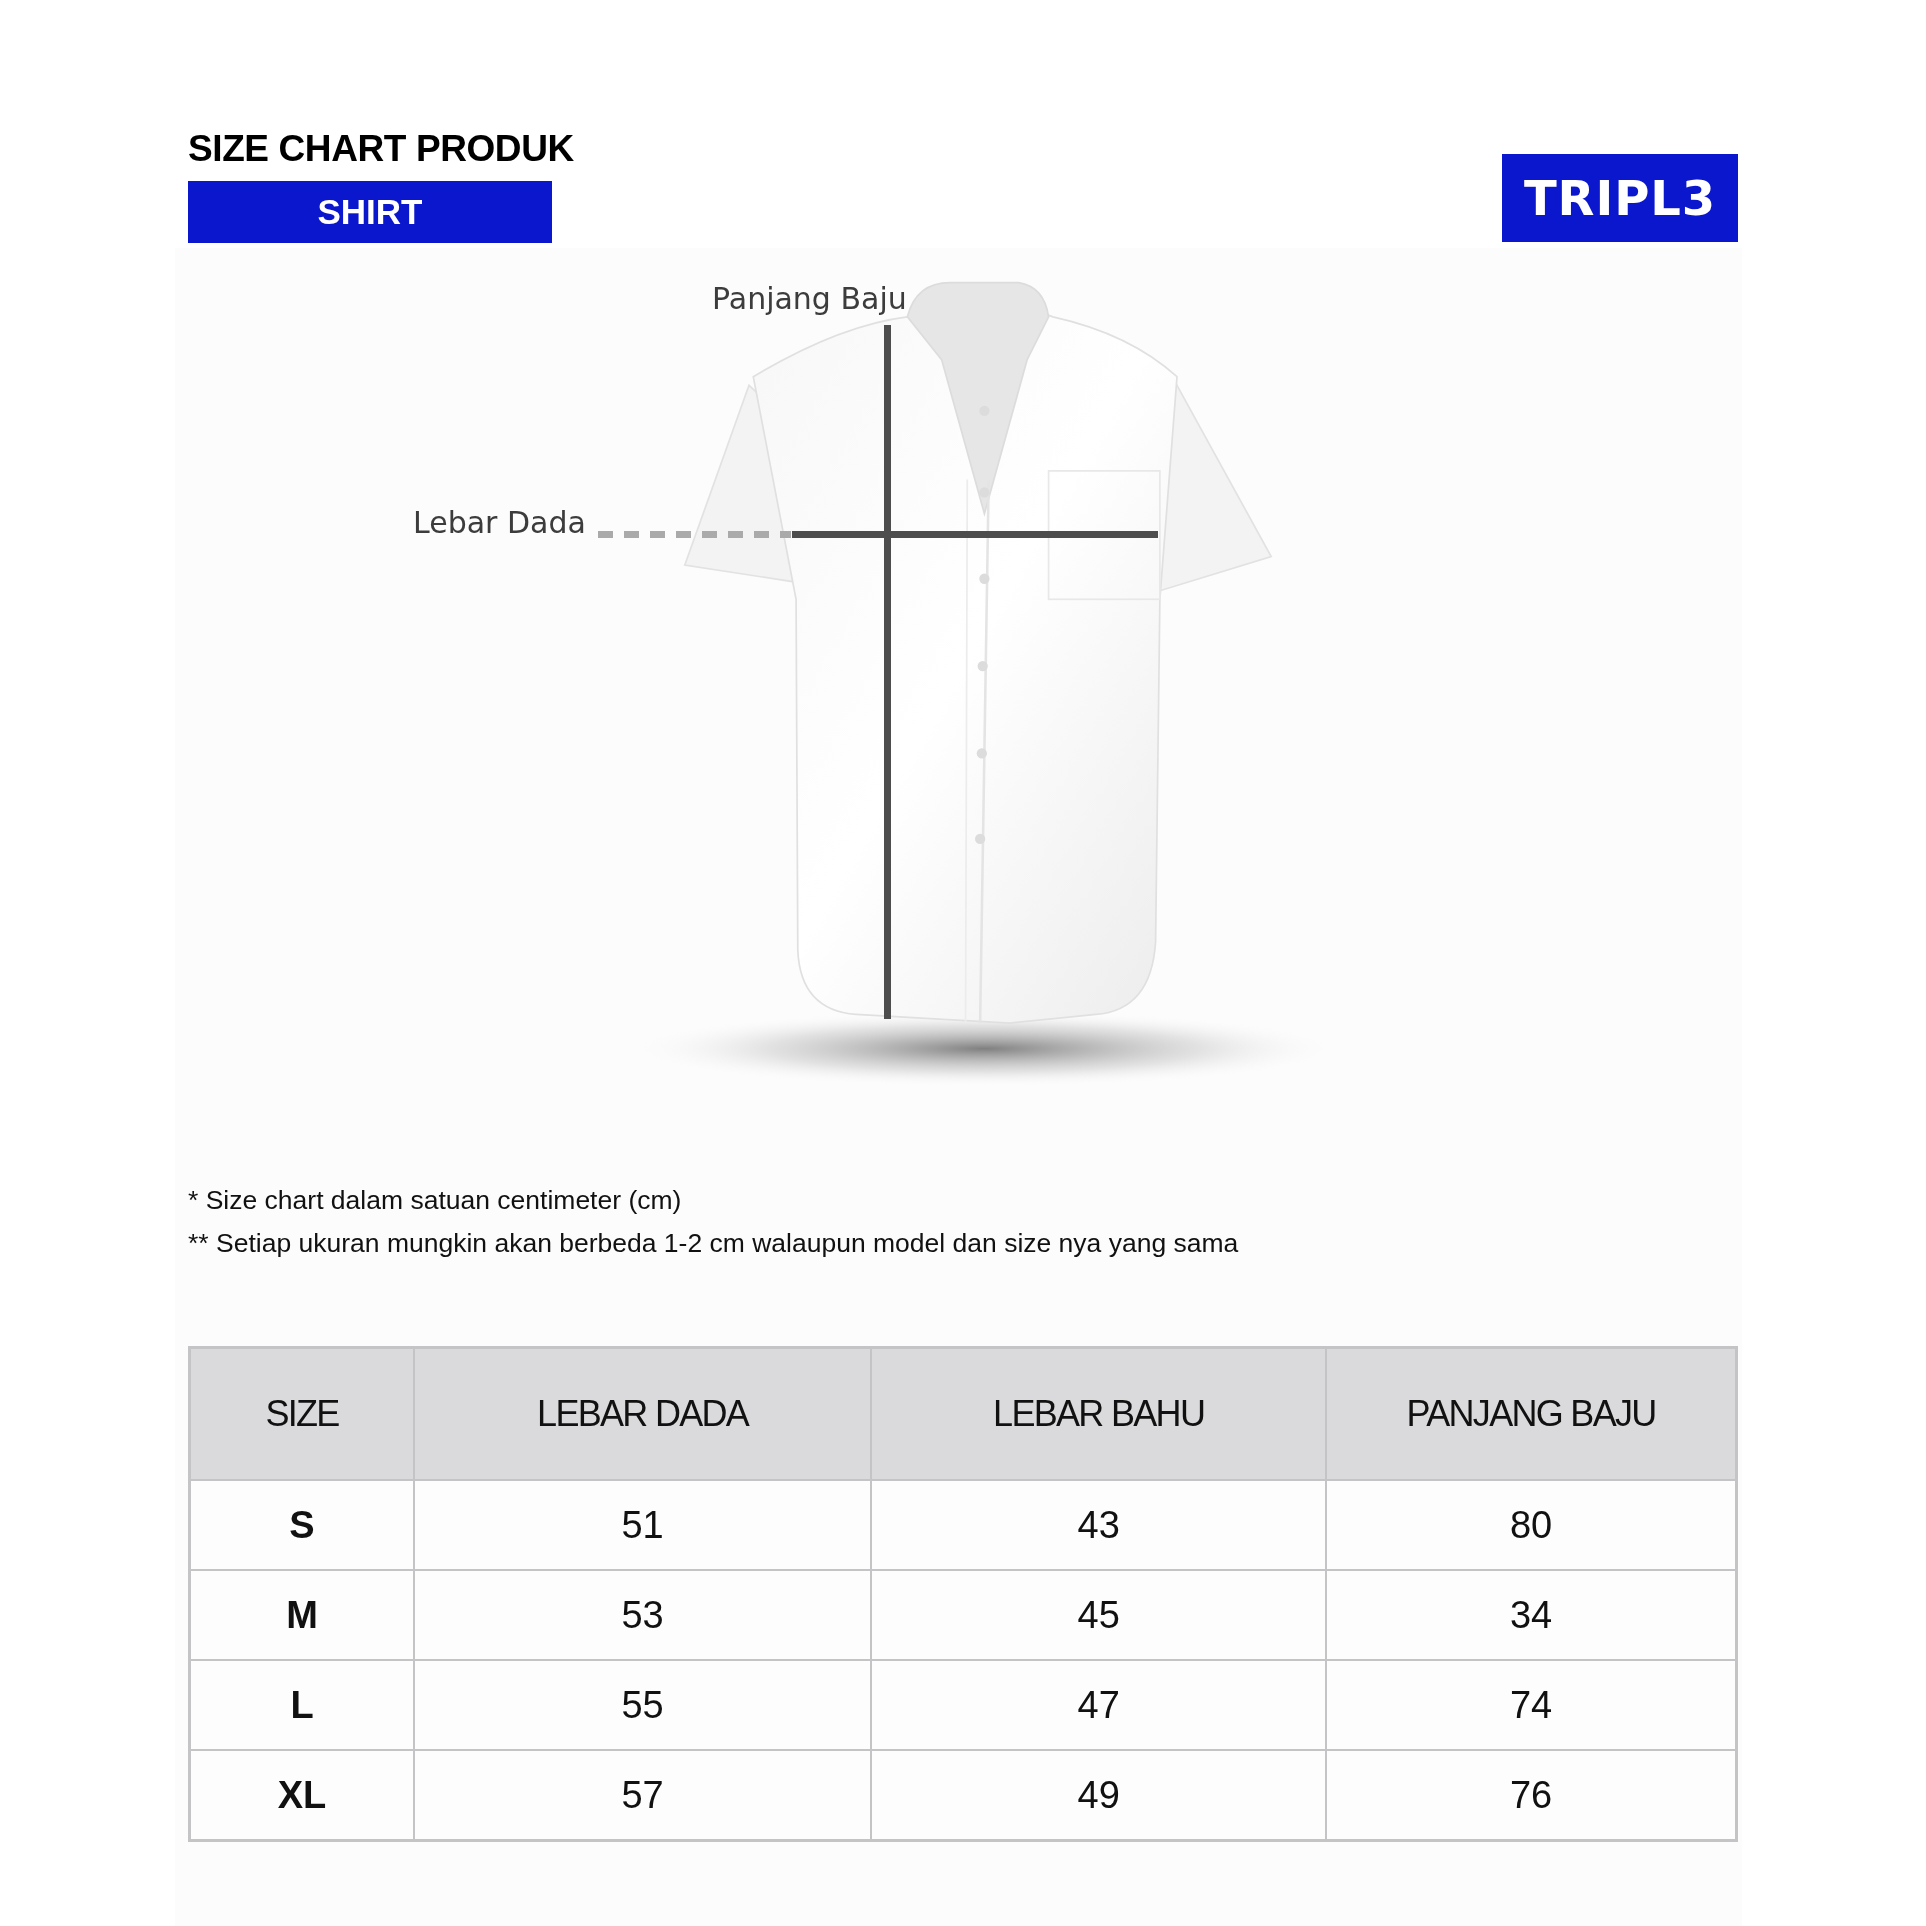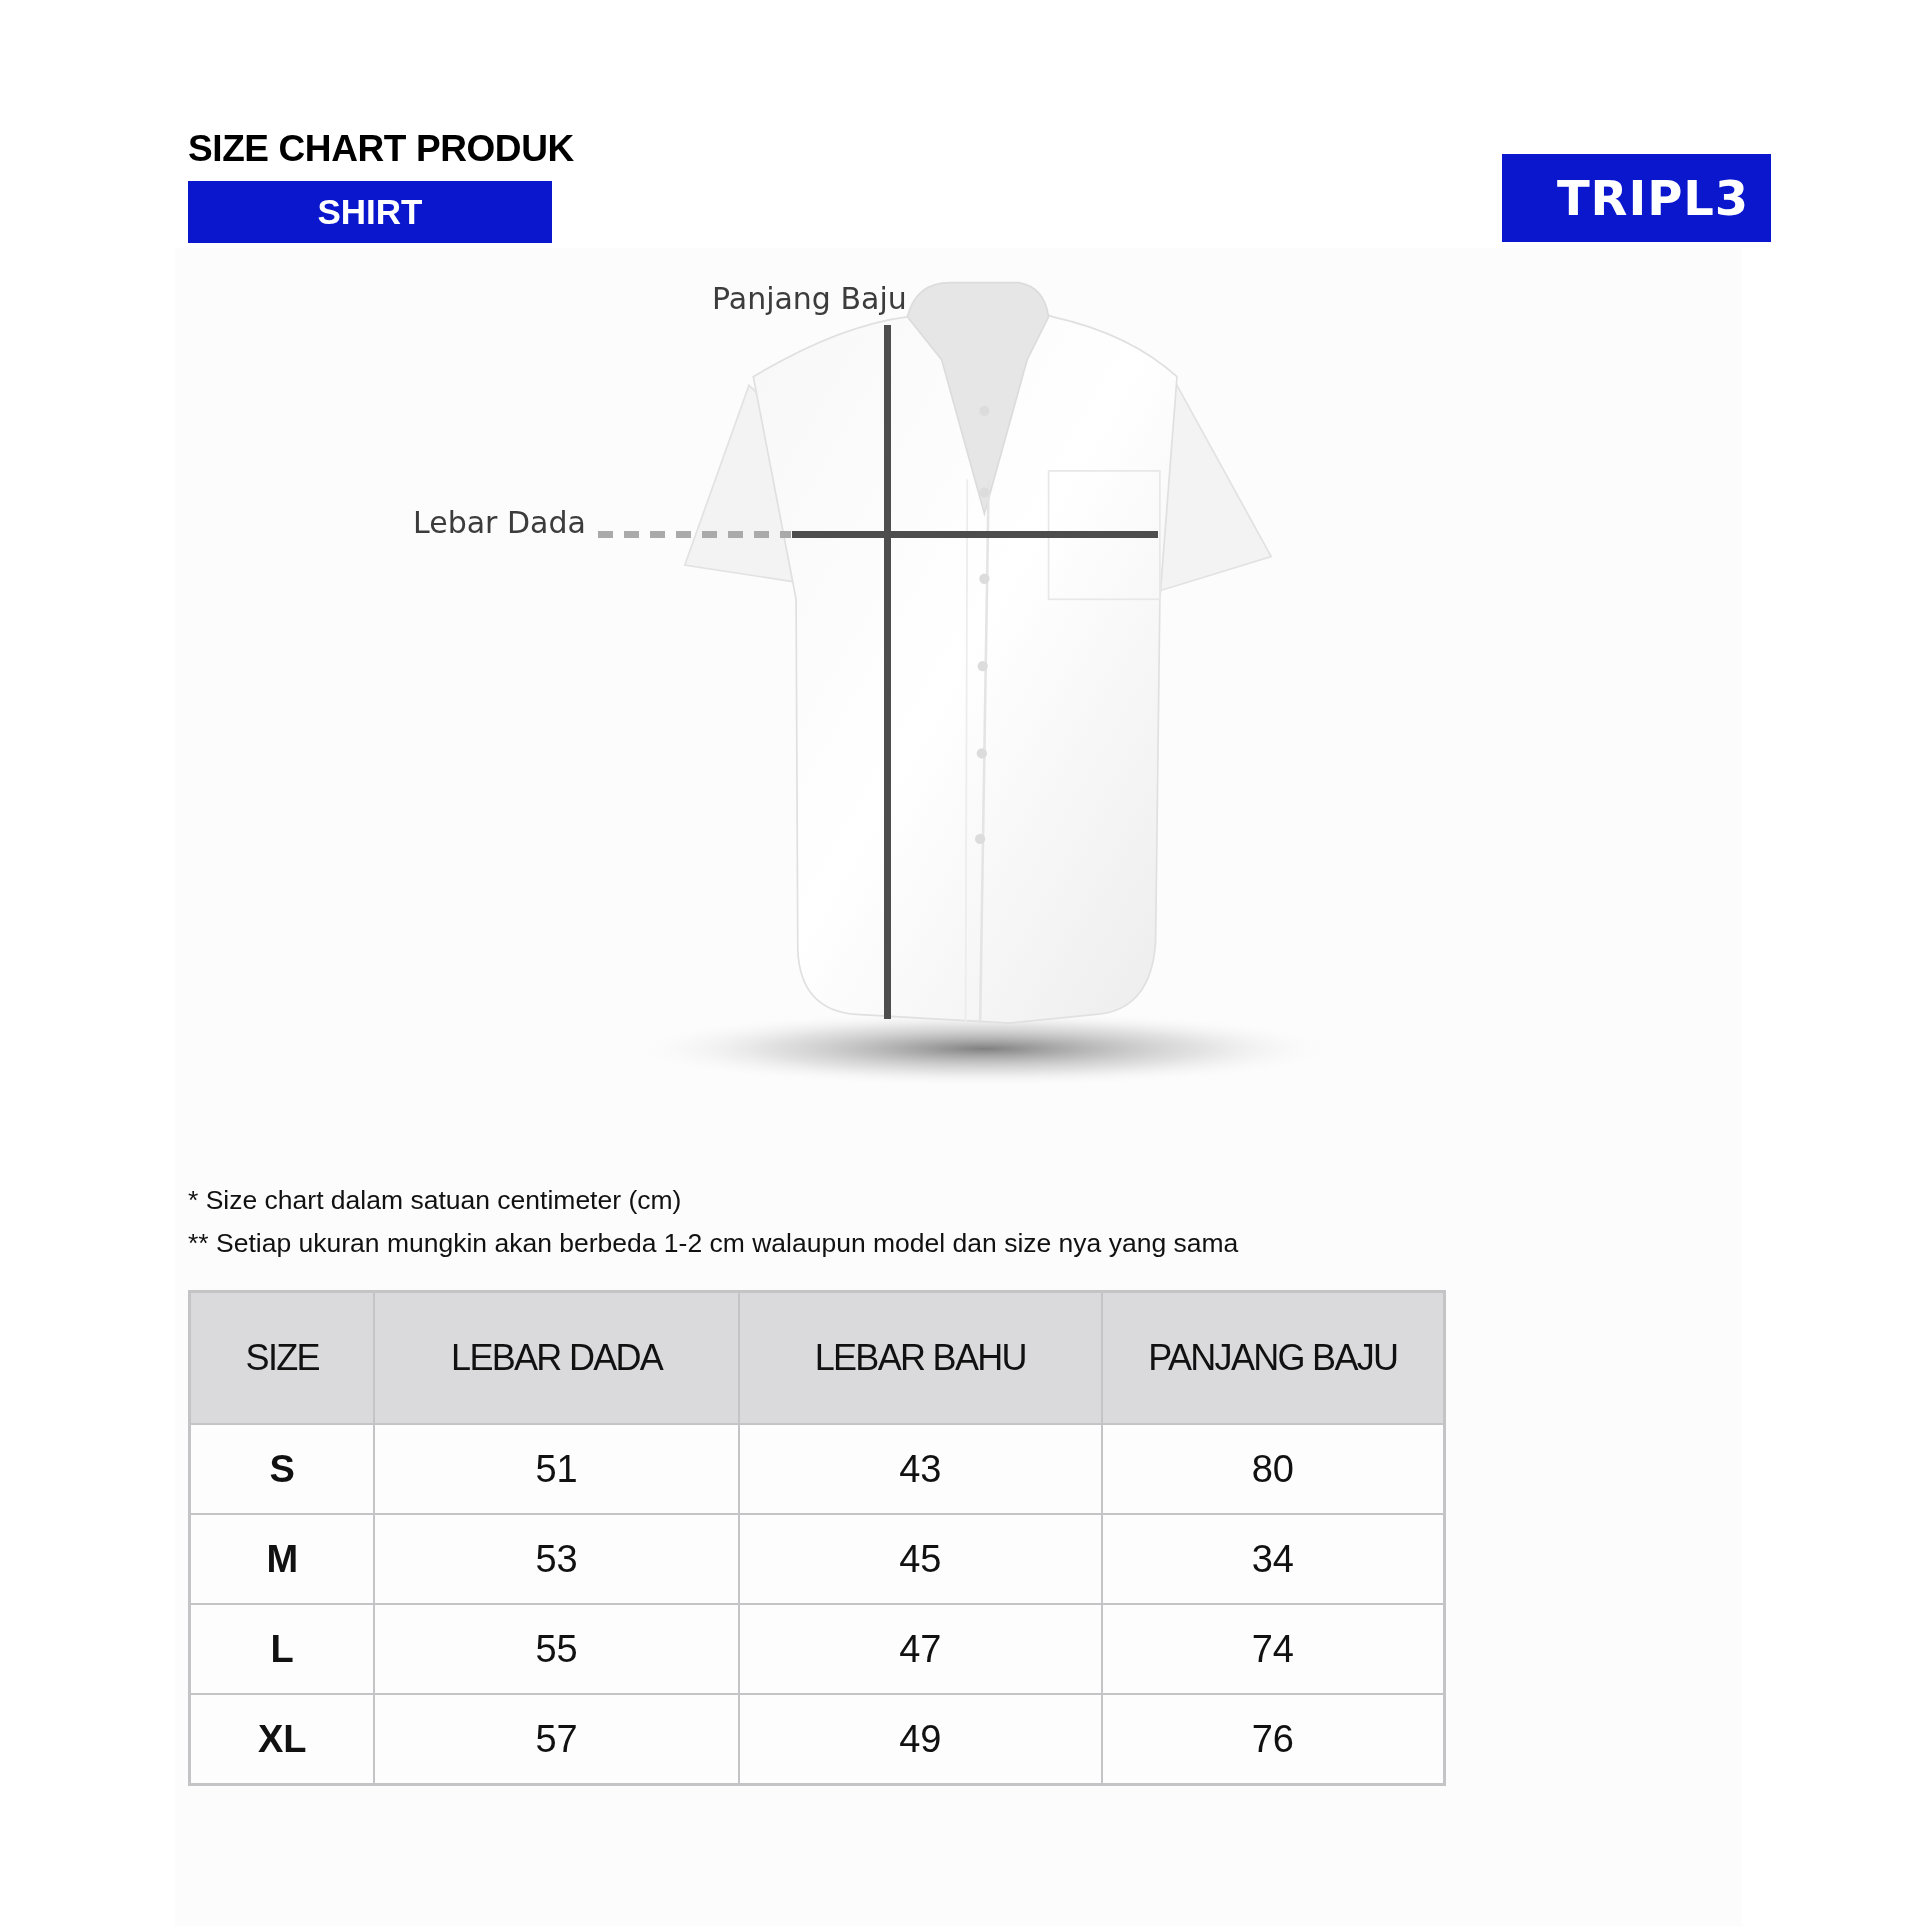--- a/index.html
+++ b/index.html
@@ -19,40 +19,40 @@
   }
   .shirt-badge {
     position: absolute; left: 188px; top: 181px; width: 364px; height: 62px;
     background: #0a17cc; color: #fff; font-weight: bold; font-size: 35px;
     display: flex; align-items: center; justify-content: center;
   }
   .logo {
     position: absolute; left: 1502px; top: 154px; width: 236px; height: 88px;
     background: #0a17cc; color: #fff; font-weight: bold; font-size: 48px;
     display: flex; align-items: center; justify-content: center;
-    font-family: "DejaVu Sans", sans-serif; letter-spacing: 0.9px; padding-left: 33px;
+    font-family: "DejaVu Sans", sans-serif; letter-spacing: 0.9px;
   }
   .shirt-area { position: absolute; left: 0; top: 0; width: 1926px; height: 1113px; }
   .shirt-svg { position: absolute; left: 0; top: 0; }
   .label {
     position: absolute; font-size: 30px; color: #3c3c3c; white-space: nowrap;
     font-family: "DejaVu Sans", sans-serif;
   }
   .label-panjang { left: 712px; top: 281px; }
   .label-lebar { left: 413px; top: 505px; }
   .v-line { position: absolute; left: 884px; top: 325px; width: 6.8px; height: 694px; background: #4d4d4d; }
   .h-line { position: absolute; left: 792px; top: 531px; width: 366px; height: 6.8px; background: #4d4d4d; }
   .dash-line {
     position: absolute; left: 598px; top: 531px; width: 193px; height: 6.8px;
     background: repeating-linear-gradient(90deg, #aaaaaa 0 15.4px, transparent 15.4px 26px);
   }
   .notes { position: absolute; left: 188px; top: 1185px; font-size: 26.5px; color: #111; }
   .notes div { margin-bottom: 12px; white-space: nowrap; }
   table.size {
-    position: absolute; left: 188px; top: 1290px; width: 1258px;
+    position: absolute; left: 188px; top: 1346px; width: 1550px;
     border-collapse: collapse; border: 3.4px solid #c4c3c6;
     font-family: "Liberation Sans Narrow", "Liberation Sans", sans-serif;
   }
   table.size th, table.size td { border: 2.6px solid #c4c3c6; text-align: center; }
   table.size th {
     background: #dad9db; height: 128px; font-weight: normal; font-size: 36px; color: #111;
     letter-spacing: -1.7px;
   }
   table.size td { background: #fefdfe; height: 86px; font-size: 38px; color: #111; }
   table.size td.size-cell { font-weight: bold; }

